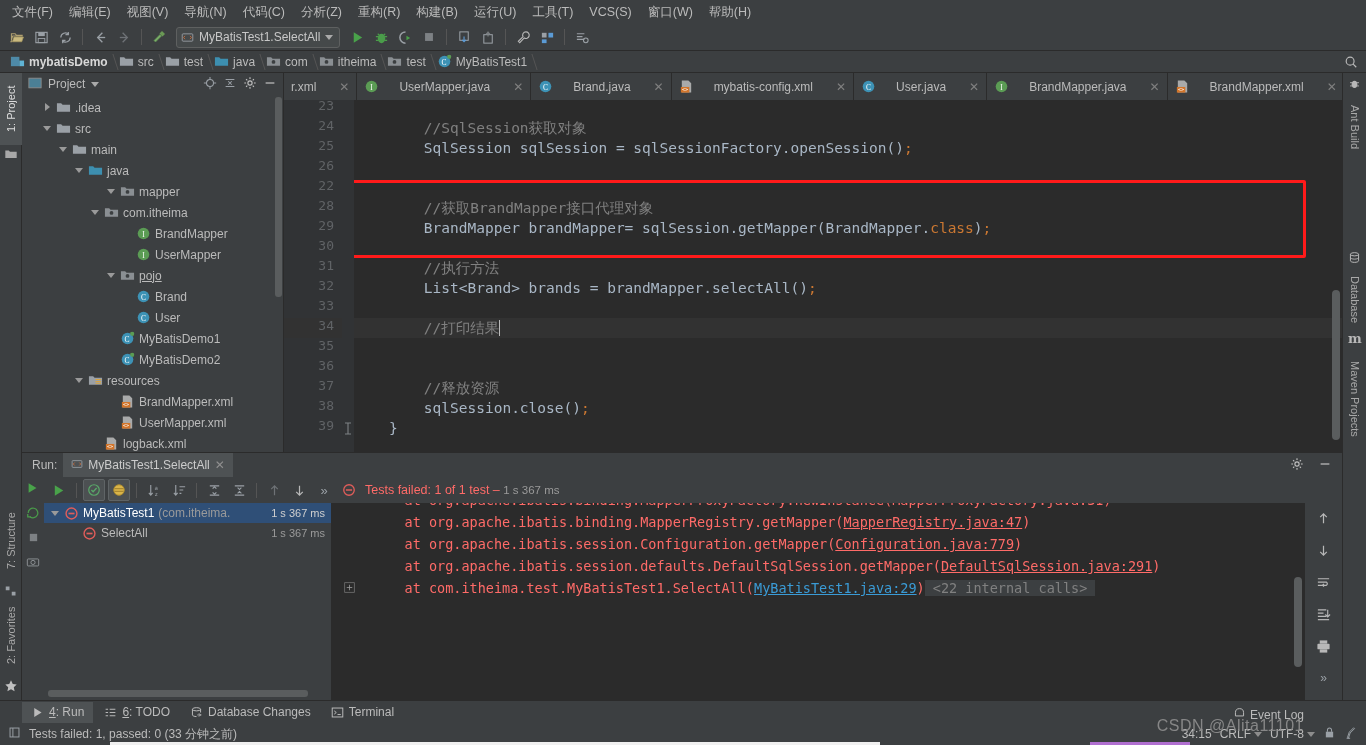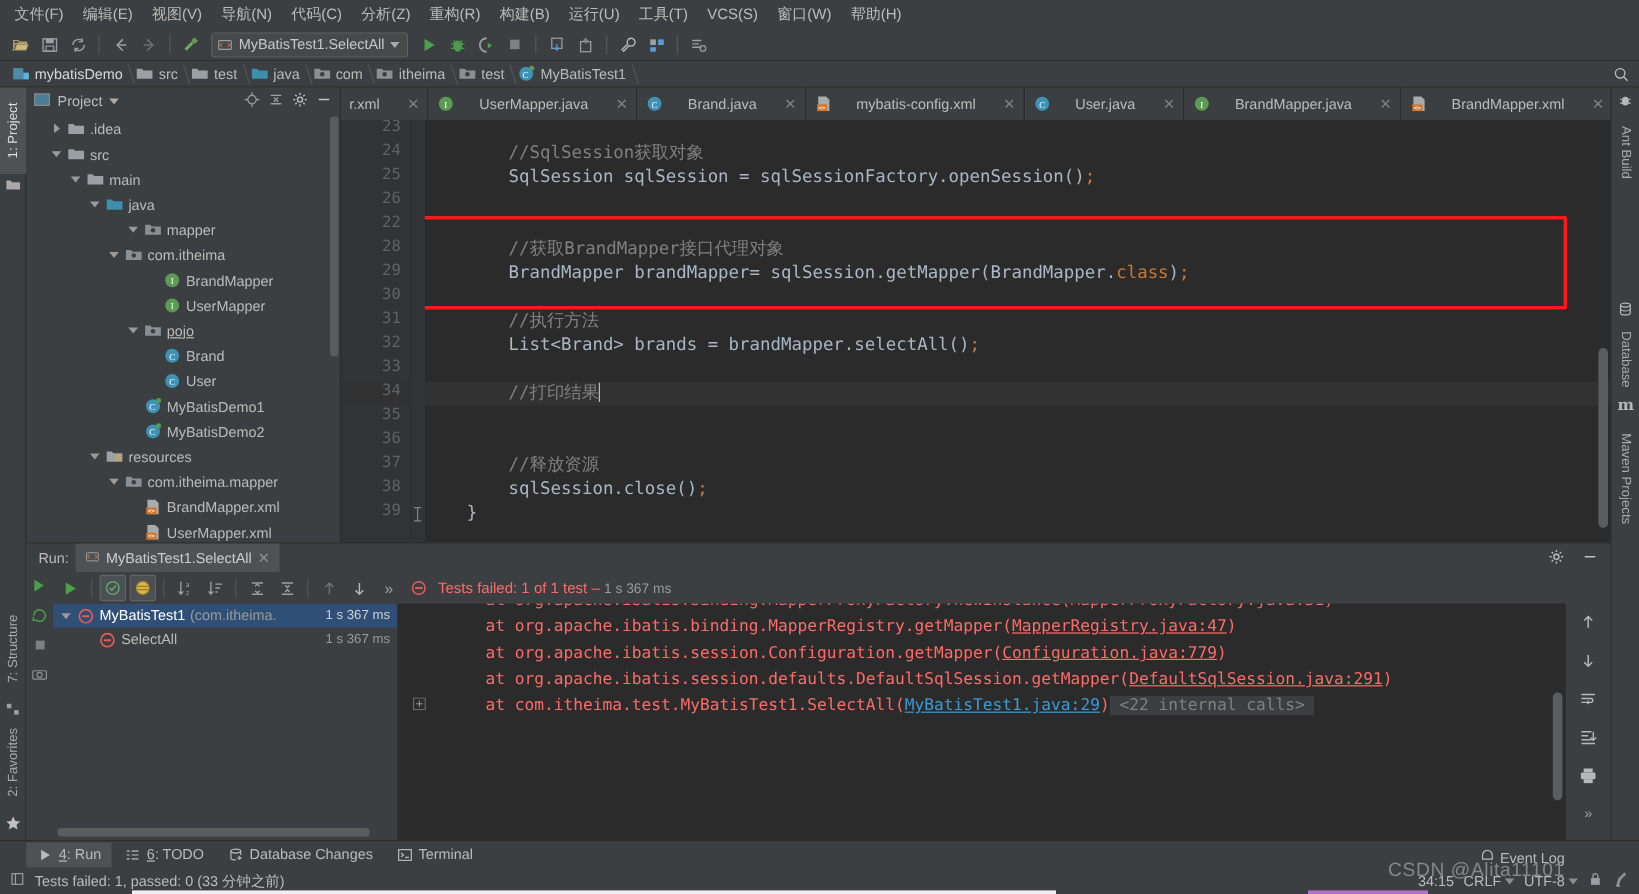--- a/index.html
+++ b/index.html
@@ -26,21 +26,21 @@
                border:1px solid #5e6060; border-radius:3px; background:#45494a; margin:0 4px; }
   .runconfig .rc-label { font-size:12px; color:#c8c8c8; white-space:nowrap; }
   .caret { width:0;height:0;border-left:4px solid transparent;border-right:4px solid transparent;border-top:5px solid #aaa; }
 
   
   .navbar { height:22px; background:#3c3f41; display:flex; align-items:center; padding-left:6px;
             border-bottom:1px solid #2b2b2b; position:relative; }
   .crumb { display:flex; align-items:center; gap:4px; padding:0 7px 0 4px; height:22px; font-size:12px; color:#bbbbbb; position:relative; }
   .crumb:after { content:""; position:absolute; right:-1px; top:3px; width:7px; height:16px;
                  border-right:1px solid #555; transform:skewX(18deg); }
-  .crumb.bold { font-weight:normal; color:#d8d8d8; }
+  .crumb.bold { font-weight:bold; color:#d8d8d8; }
   .navbar .search-right { position:absolute; right:8px; top:4px; }
 
   
   .body { position:absolute; top:73px; left:0; right:0; bottom:45px; display:flex; }
 
   
   .lstrip { width:22px; background:#3c3f41; border-right:1px solid #2b2b2b; position:relative; flex:none; }
   .vlabel { position:absolute; left:0; width:22px; writing-mode:vertical-rl; text-orientation:mixed;
             transform:rotate(180deg); font-size:11px; color:#a9a9a9; display:flex; align-items:center; gap:5px;
             padding:4px 0; white-space:nowrap; }
@@ -558,30 +558,20 @@
           </div>
           <div class="trow" style="padding-left: 52px;">
             <span class="tri down"></span>
             <span class="ticon">
               <svg width="15" height="15" viewBox="0 0 16 16">
                 <path d="M1 12.5V3.5h4.5L7 5h8v7.5z" fill="#9aa0a6"></path>
                 <path d="M8 7h6M8 9h6M8 11h6" stroke="#d9a441" stroke-width="1.1"></path>
               </svg>
             </span>
             <span>resources</span>
-          </div>
-          <div class="trow" style="padding-left: 68px;">
-            <span class="tri down"></span>
-            <span class="ticon">
-              <svg width="15" height="15" viewBox="0 0 16 16">
-                <path d="M1 12.5V3.5h4.5L7 5h8v7.5z" fill="#8a8f93"></path>
-                <circle cx="8" cy="8.5" r="2" fill="#3c3f41"></circle>
-              </svg>
-            </span>
-            <span>com.itheima.mapper</span>
           </div>
           <div class="trow" style="padding-left: 84px;">
             <span class="tri"></span>
             <span class="ticon">
               <svg width="15" height="15" viewBox="0 0 16 16">
                 <path d="M3 1.5h7l3 3v10H3z" fill="#a9aaaa"></path>
                 <rect x="2" y="8.5" width="9" height="6" fill="#d2752b"></rect>
                 <text x="6.5" y="13.3" font-size="5.4" fill="#ffffff" text-anchor="middle" font-family="monospace">&lt;&gt;</text>
               </svg>
             </span>

